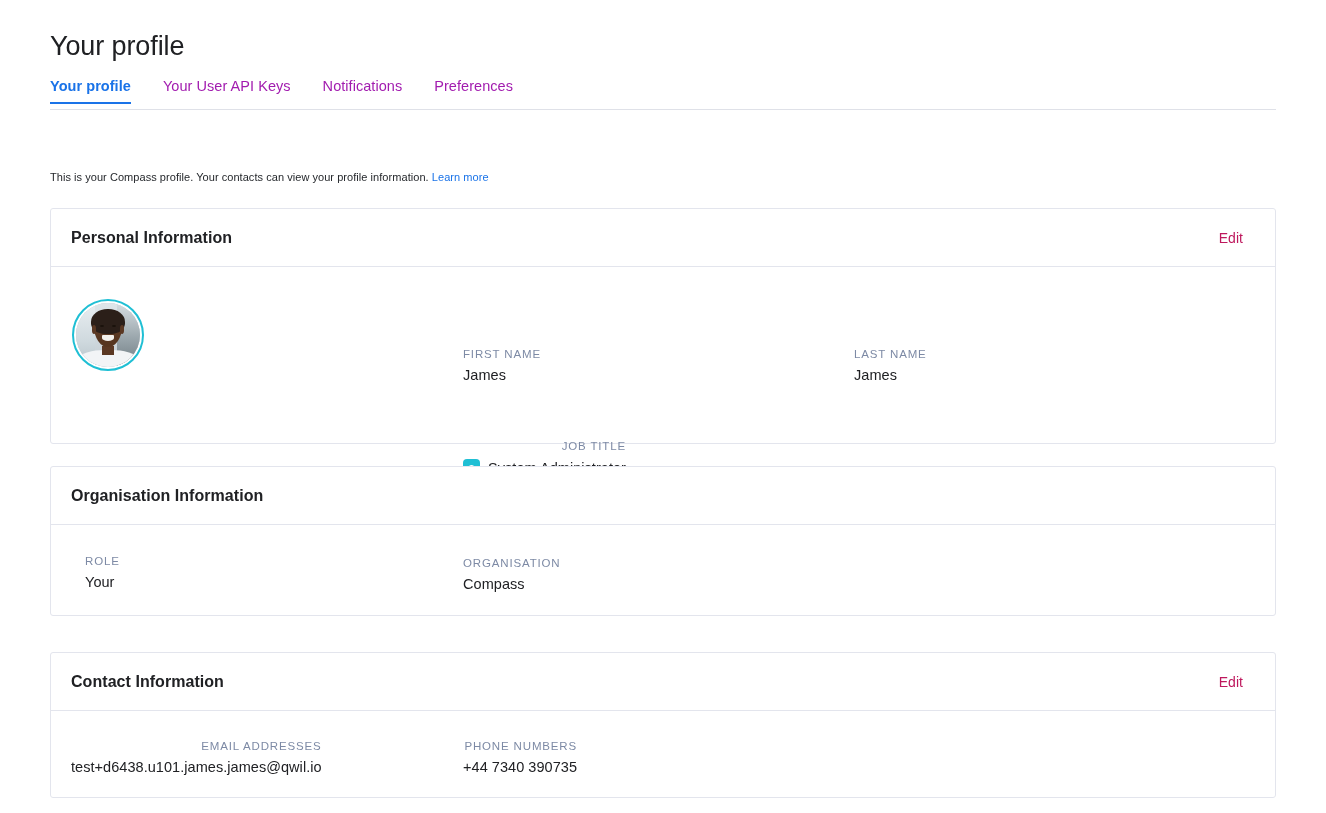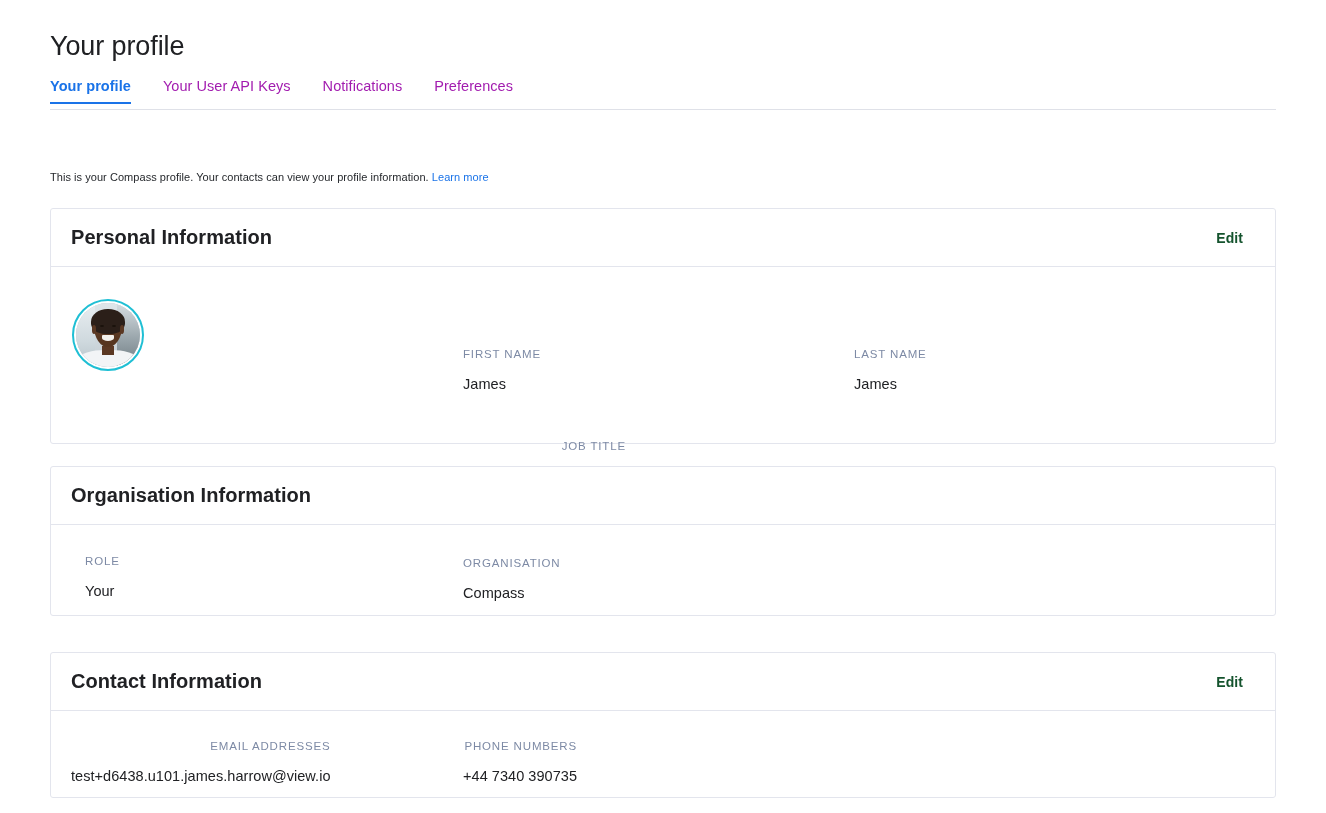--- a/index.html
+++ b/index.html
@@ -54,39 +54,38 @@
   #card-personal    { top: 208px; height: 236px; }
   #card-org         { top: 466px; height: 150px; }
   #card-contact     { top: 652px; height: 146px; }
 
   .card-head {
     height: 58px; display: flex; align-items: center;
     justify-content: space-between;
     padding: 0 32px 0 20px;
     border-bottom: 1px solid #e3e5ed;
   }
-  .card-title { font-size: 20px; font-weight: 700; color: #202124; letter-spacing: 0.05px; }
+  .card-title { font-size: 16px; font-weight: 700; color: #202124; letter-spacing: 0.05px; }
   .edit-link {
-    font-size: 14px; color: #14532d; cursor: pointer; text-decoration: none;
+    font-size: 14px; color: #be185d; cursor: pointer; text-decoration: none;
     letter-spacing: 0.05px;
-    font-weight: bold;
   }
   .card-body { padding: 0 20px; position: relative; }
 
   
   .fields { position: relative; }
   .field { position: absolute; }
   .field-label {
     font-size: 11.5px; letter-spacing: 0.85px;
     color: #7d8aa5; text-transform: uppercase; font-weight: 400;
     white-space: nowrap;
     text-align: right;
   }
   .field-value {
-    margin-top: 16px; font-size: 14.5px; color: #202124;
+    margin-top: 7px; font-size: 14.5px; color: #202124;
     letter-spacing: 0.05px; white-space: nowrap;
     display: flex; align-items: center;
   }
 
   
   .avatar-wrap {
     position: absolute; left: 21px; top: 32px;
     width: 72px; height: 72px; border-radius: 50%;
     border: 2px solid #1fbfd4; padding: 2px; background: #fff;
   }
@@ -218,21 +217,21 @@
 
   <section class="card" id="card-contact">
     <div class="card-head">
       <span class="card-title">Contact Information</span>
       <a href="#" class="edit-link">Edit</a>
     </div>
     <div class="card-body">
       <div class="fields">
         <div class="field" style="left:0px; top:29px;">
           <div class="field-label">EMAIL ADDRESSES</div>
-          <div class="field-value">test+d6438.u101.james.harrow@view.io</div>
+          <div class="field-value">test+d6438.u101.james.james@qwil.io</div>
         </div>
         <div class="field" style="left:392px; top:29px;">
           <div class="field-label">PHONE NUMBERS</div>
           <div class="field-value">+44 7340 390735</div>
         </div>
       </div>
     </div>
   </section>
 
 </div>

